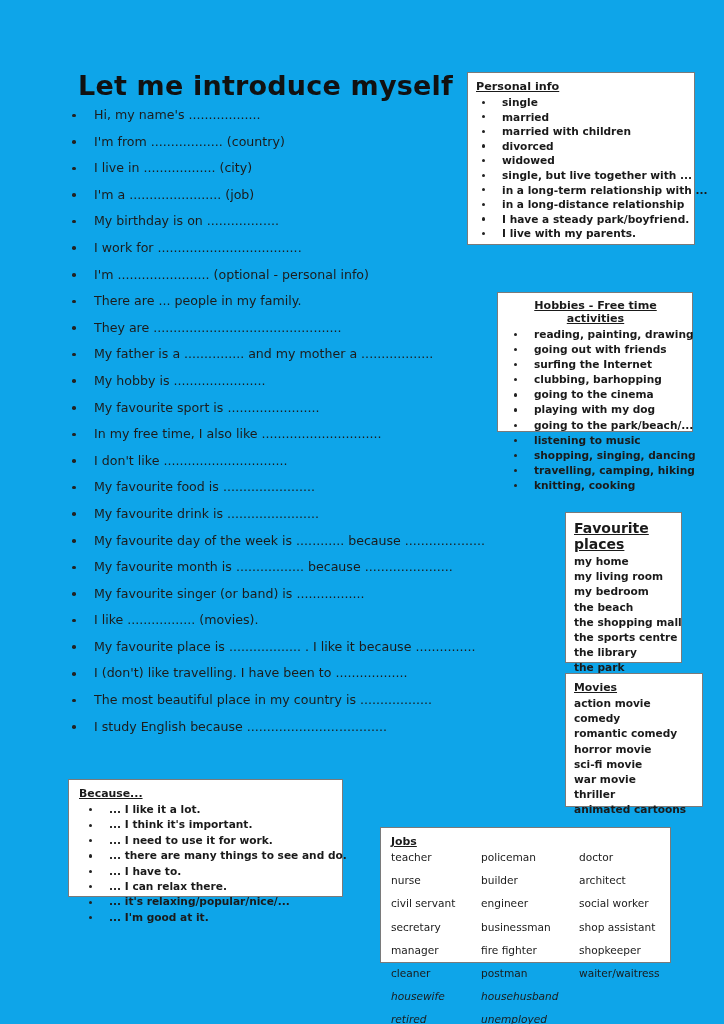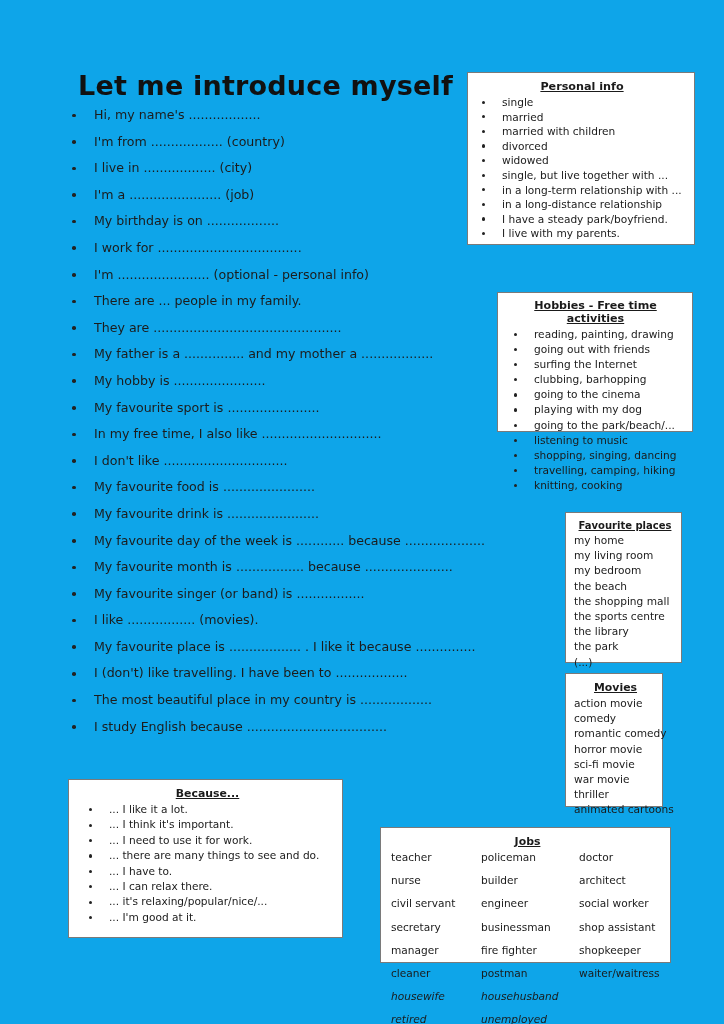--- a/index.html
+++ b/index.html
@@ -66,30 +66,30 @@
   .box {
     position: absolute;
     border: 1.2px solid #7a7a7a;
     background: #fff;
     box-sizing: border-box;
   }
   .box-title {
     font-weight: bold;
     text-decoration: underline;
     display: block;
-    text-align: center;
   }
   .box ul {
     list-style: none;
     margin: 0;
     padding: 0;
   }
   .box ul li {
     position: relative;
     white-space: nowrap;
+    font-weight: bold;
   }
   .bulleted li {
     padding-left: 26px;
   }
   .bulleted li::before {
     content: "";
     position: absolute;
     left: 6px;
     top: 50%;
     margin-top: -1.6px;
@@ -127,40 +127,40 @@
   #hobbies-box li::before { left: 10px; }
 
   
   #favourite-places-box {
     left: 565px;
     top: 512px;
     width: 117px;
     height: 151px;
     padding: 7px 5px 4px 8px;
   }
-  #favourite-places-box .box-title { font-size: 10px; margin-bottom: 2px; }
+  #favourite-places-box .box-title { font-size: 14px; margin-bottom: 2px; }
   #favourite-places-box li { font-size: 10.6px; line-height: 15.2px; }
 
   
   #movies-box {
     left: 565px;
     top: 673px;
-    width: 98px;
+    width: 138px;
     height: 134px;
     padding: 7px 5px 4px 8px;
   }
   #movies-box .box-title { font-size: 10.9px; margin-bottom: 2px; }
   #movies-box li { font-size: 10.6px; line-height: 15.2px; }
 
   
   #because-box {
     left: 68px;
     top: 779px;
     width: 275px;
-    height: 159px;
+    height: 118px;
     padding: 7px 6px 4px 10px;
   }
   #because-box .box-title { font-size: 10.9px; margin-bottom: 2px; }
   #because-box li { font-size: 10.6px; line-height: 15.4px; padding-left: 30px; }
   #because-box li::before { left: 10px; }
 
   
   #jobs-box {
     left: 380px;
     top: 827px;

